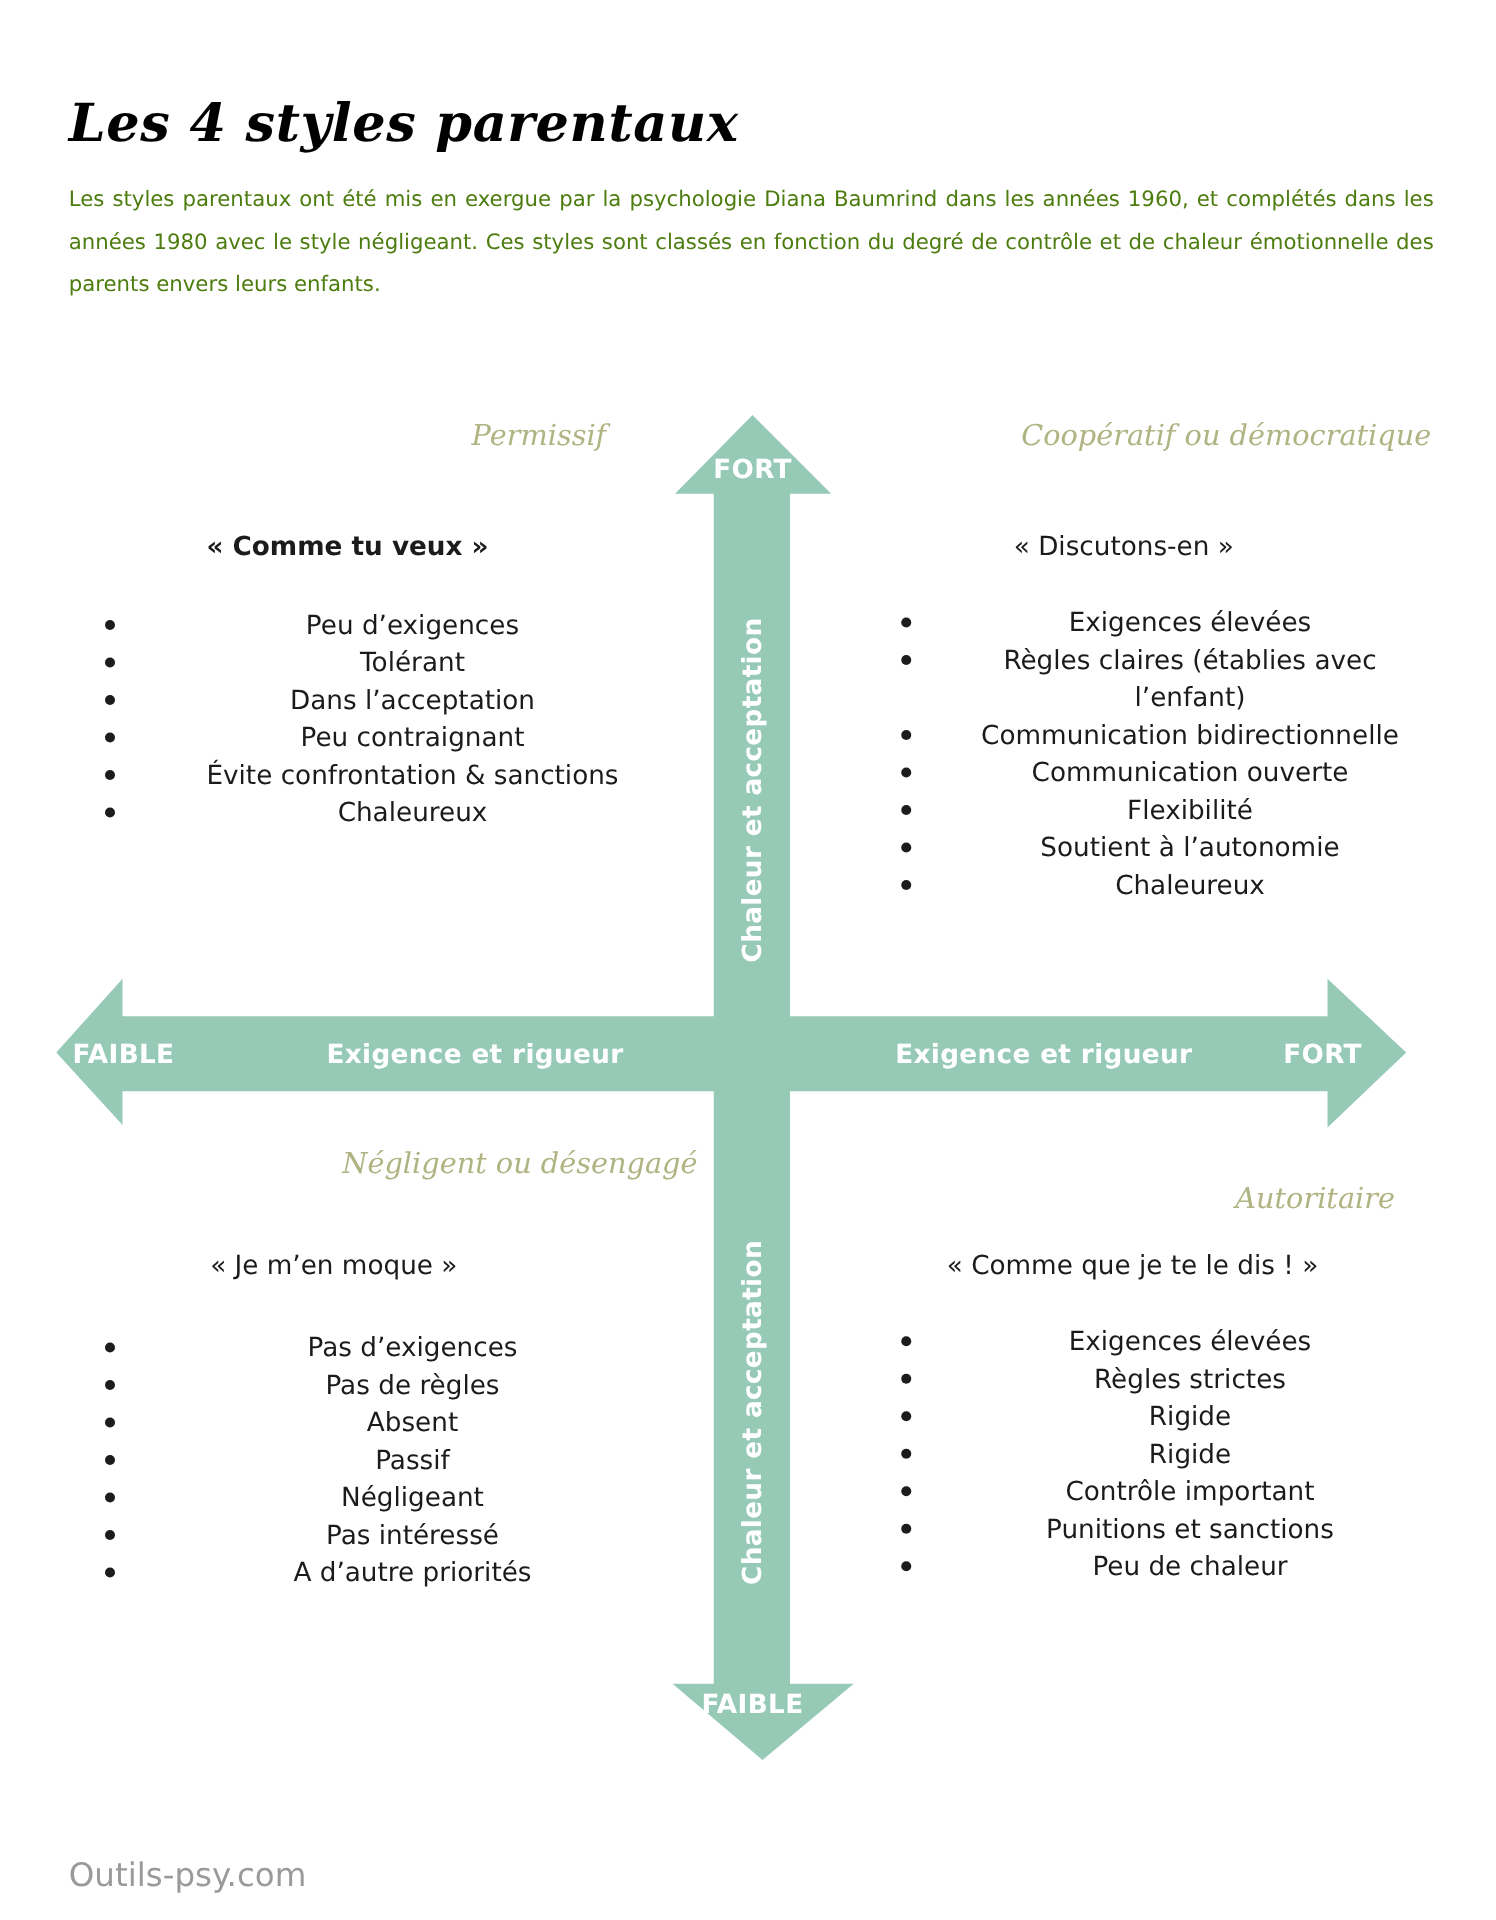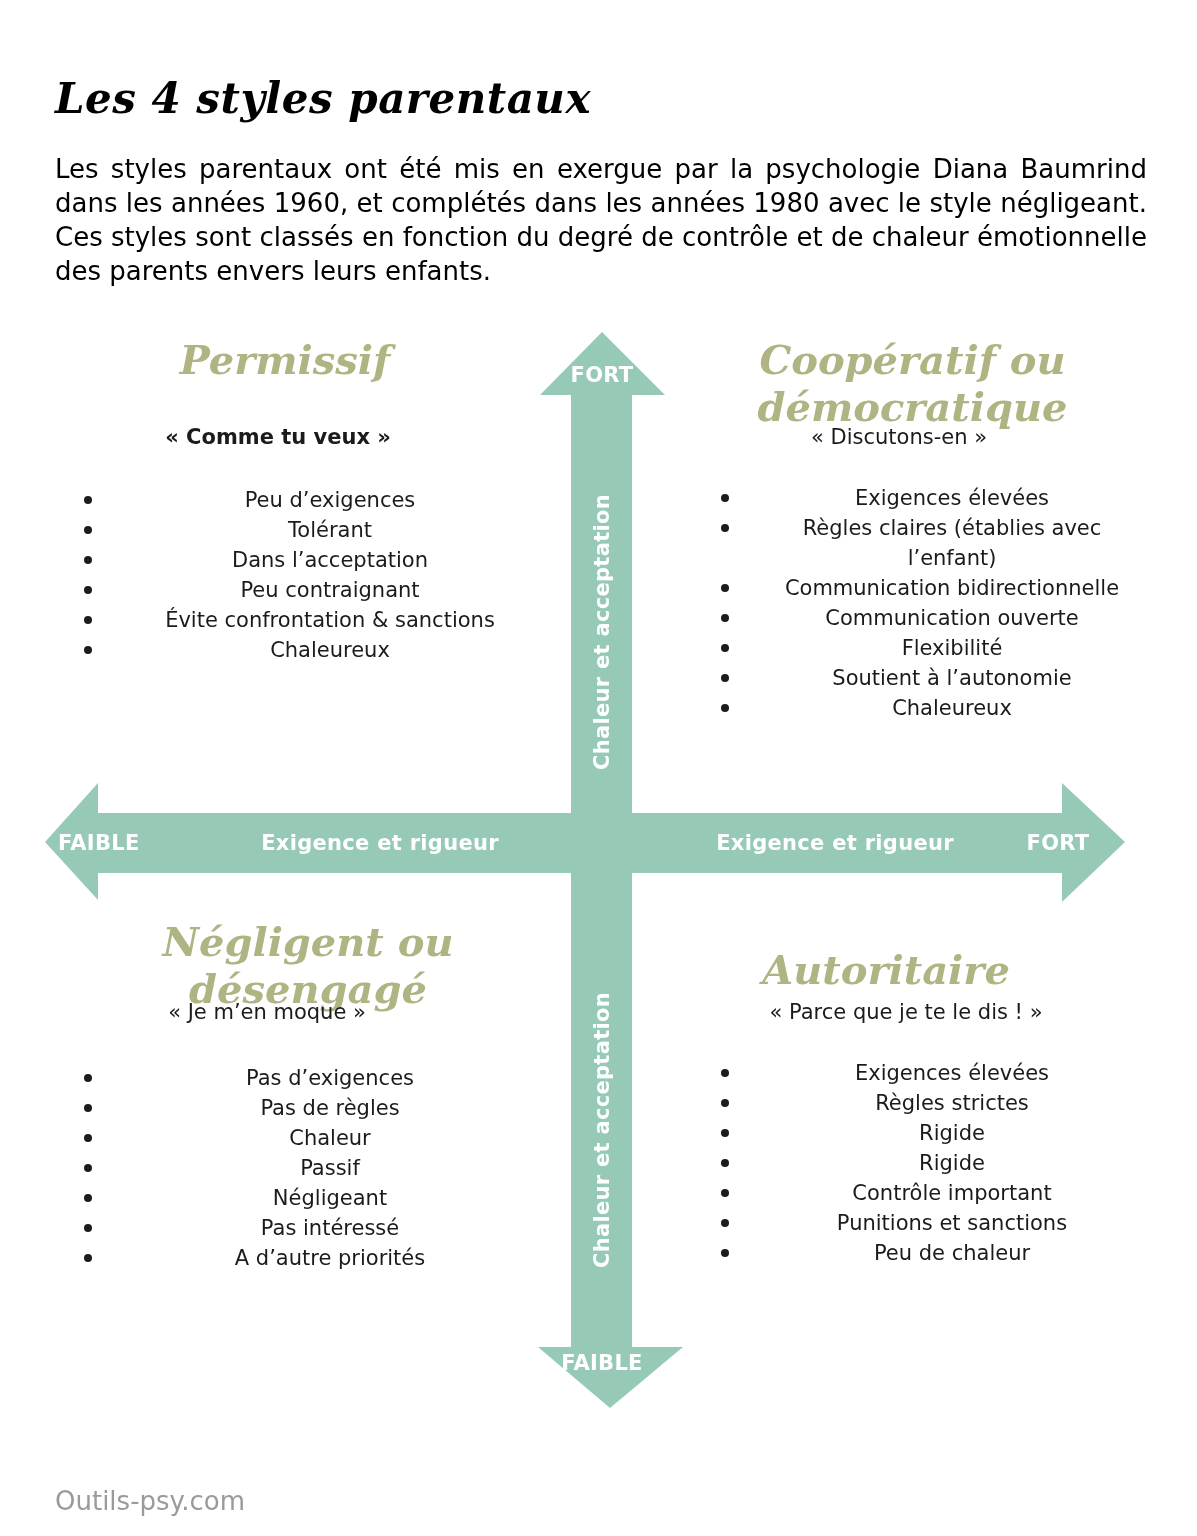--- a/index.html
+++ b/index.html
@@ -7,27 +7,27 @@
     position:relative; width:1197px; height:1536px; background:#ffffff;
     font-family:"DejaVu Sans", sans-serif; color:#1c1c1c; overflow:hidden;
   }
   .title {
     position:absolute; left:55px; top:46px;
     font-family:"DejaVu Serif", serif; font-style:italic; font-weight:bold;
     font-size:42px; color:#000000; letter-spacing:0.5px;
   }
   .intro {
     position:absolute; left:55px; top:126px; width:1092px;
-    font-size:26px; line-height:34px; text-align:justify; color:#000000;
+    font-size:17px; line-height:34px; text-align:justify; color:#4d7c0f;
   }
   .axes-svg { position:absolute; left:0; top:0; z-index:0; }
   .q-heading {
-    position:absolute; z-index:1; text-align:center;
-    font-family:"DejaVu Serif", serif; font-style:italic; font-weight:bold;
-    font-size:40px; color:#b0b382;
+    position:absolute; z-index:1; text-align:right;
+    font-family:"DejaVu Serif", serif; font-style:italic; font-weight:normal;
+    font-size:23px; color:#b0b382;
   }
   .quote { position:absolute; z-index:1; text-align:center; font-size:21px; color:#1b1b1b; }
   .bullets {
     position:absolute; z-index:1; list-style:none; margin:0; padding:0;
     font-size:21px; line-height:30px; color:#1b1b1b;
   }
   .bullets li { position:relative; padding-left:54px;text-align:center; }
   .bullets li::before {
     content:""; position:absolute; left:16px; top:11px;
     width:8px; height:8px; border-radius:50%; background:#1c1c1c;
@@ -87,29 +87,29 @@
       <li>Flexibilité</li>
       <li>Soutient à l’autonomie</li>
       <li>Chaleureux</li>
     </ul>
 
   <div class="q-heading" style="left:58px; top:918px; width:500px;">Négligent ou désengagé</div>
   <div class="quote" style="left:67px; top:1000px; width:400px;">« Je m’en moque »</div>
   <ul class="bullets" style="left:68px; top:1063px; width:470px;">
       <li>Pas d’exigences</li>
       <li>Pas de règles</li>
-      <li>Chaleur</li>
+      <li>Absent</li>
       <li>Passif</li>
       <li>Négligeant</li>
       <li>Pas intéressé</li>
       <li>A d’autre priorités</li>
     </ul>
 
   <div class="q-heading" style="left:656px; top:923px; width:460px;margin-top:23px;">Autoritaire</div>
-  <div class="quote" style="left:706px; top:1000px; width:400px;">« Parce que je te le dis ! »</div>
+  <div class="quote" style="left:706px; top:1000px; width:400px;">« Comme que je te le dis ! »</div>
   <ul class="bullets" style="left:705px; top:1058px; width:440px;">
       <li>Exigences élevées</li>
       <li>Règles strictes</li>
       <li>Rigide</li>
       <li>Rigide</li>
       <li>Contrôle important</li>
       <li>Punitions et sanctions</li>
       <li>Peu de chaleur</li>
     </ul>
 

